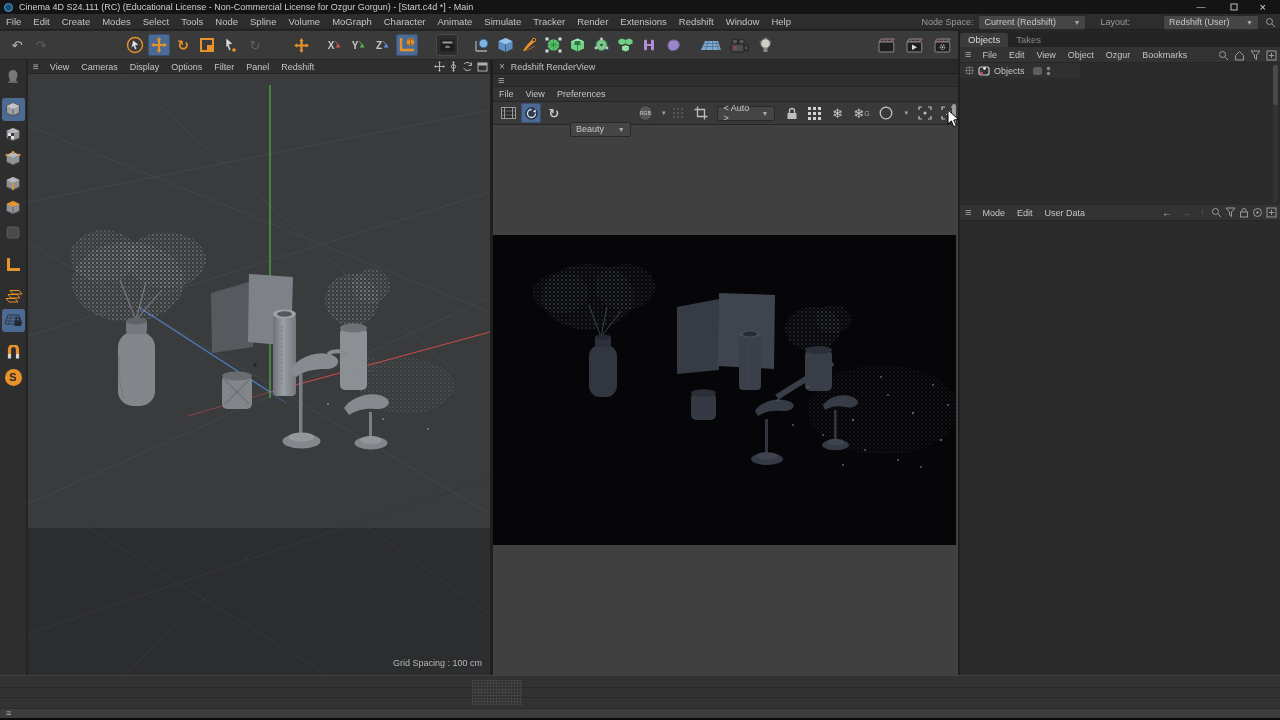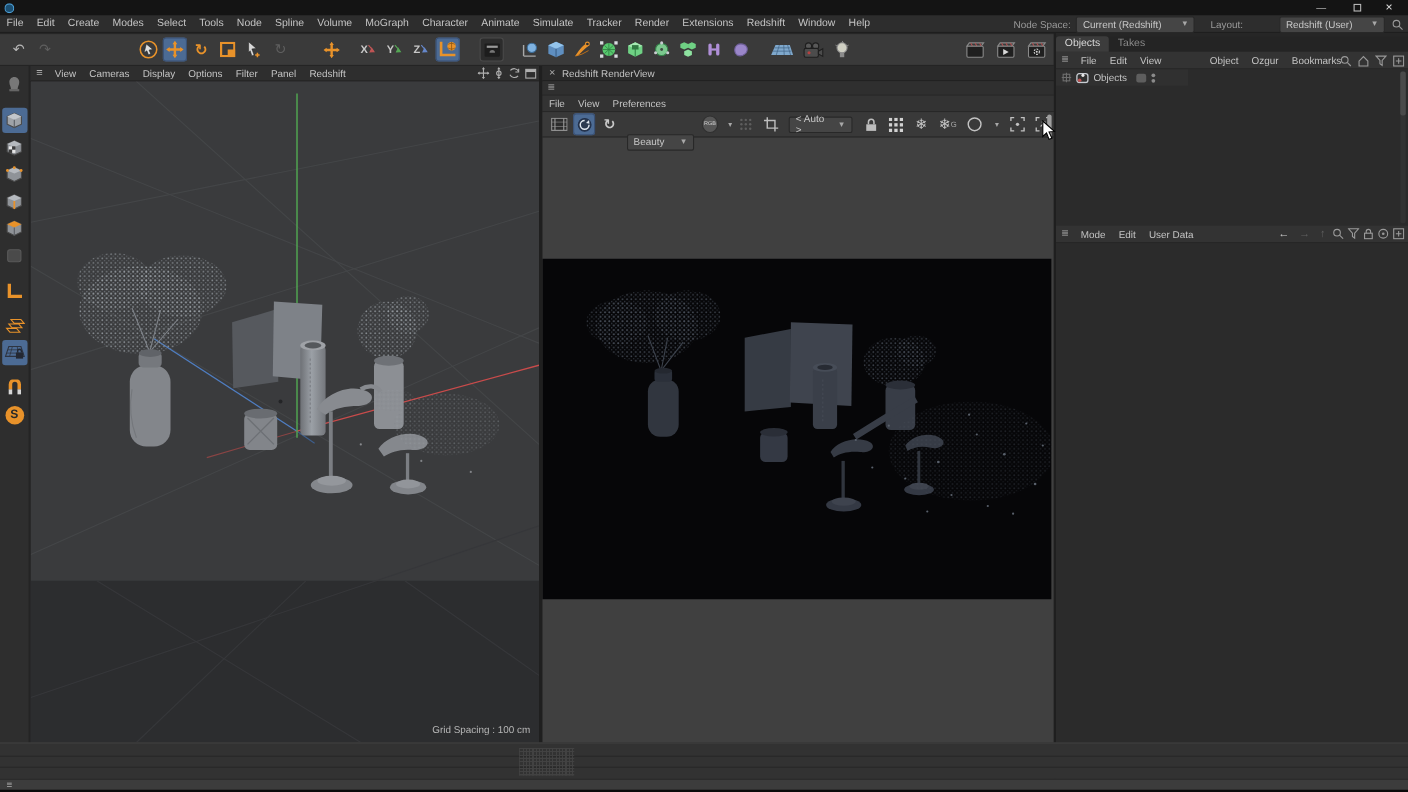--- a/index.html
+++ b/index.html
@@ -24,20 +24,21 @@
 </style>
 </head>
 <body>
 
 <div class="abs row" style="left:0;top:0;width:1280px;height:14px;background:#141414;">
   <span class="icn" style="margin-left:4px;">
     <svg width="9" height="9">
         <circle cx="4.5" cy="4.5" r="4" fill="#1b4f72" stroke="#4d9fd6" stroke-width="1"></circle>
       </svg>
   </span>
+  <span style="color:#cfcfcf;font-size:9px;margin-left:6px;white-space:nowrap;">Cinema 4D S24.111 (RC) (Educational License - Non-Commercial License for Ozgur Gorgun) - [Start.c4d *] - Main</span>
   <div class="abs row" style="right:4px;top:0;height:14px;">
     <span style="color:#bbb;font-size:9px;padding:0 12px;">—</span>
     <span class="icn" style="padding:0 12px;">
         <svg width="8" height="8">
           <rect x="1" y="1" width="6" height="6" fill="none" stroke="#bbb"></rect>
         </svg>
       </span>
     <span style="color:#ddd;font-size:11px;padding:0 10px;">×</span>
   </div>
 </div>
@@ -696,21 +697,21 @@
 <div class="abs" style="left:960px;top:33px;width:320px;height:172px;background:#2b2b2b;">
   <div class="row" style="height:14px;background:#242424;">
     <span class="tab on">Objects</span>
     <span class="tab">Takes</span>
   </div>
   <div class="row" style="height:16px;background:#333;border-bottom:1px solid #262626;">
     <span class="ham">≡</span>
     <span class="mi" style="font-size:9px;">File</span>
     <span class="mi" style="font-size:9px;">Edit</span>
     <span class="mi" style="font-size:9px;">View</span>
-    <span class="mi" style="font-size:9px;margin-left:32px;">Object</span>
+    <span class="mi" style="font-size:9px;">Object</span>
     <span class="mi" style="font-size:9px;">Ozgur</span>
     <span class="mi" style="font-size:9px;">Bookmarks</span>
     <div class="abs row" style="right:3px;top:35px;gap:5px;"></div>
     <div class="abs row" style="right:3px;top:17px;gap:5px;">
       <span class="icn">
           <svg width="11" height="11">
             <circle cx="4.5" cy="4.5" r="3" fill="none" stroke="#9a9a9a"></circle>
             <line x1="7" y1="7" x2="10" y2="10" stroke="#9a9a9a"></line>
           </svg>
         </span>

